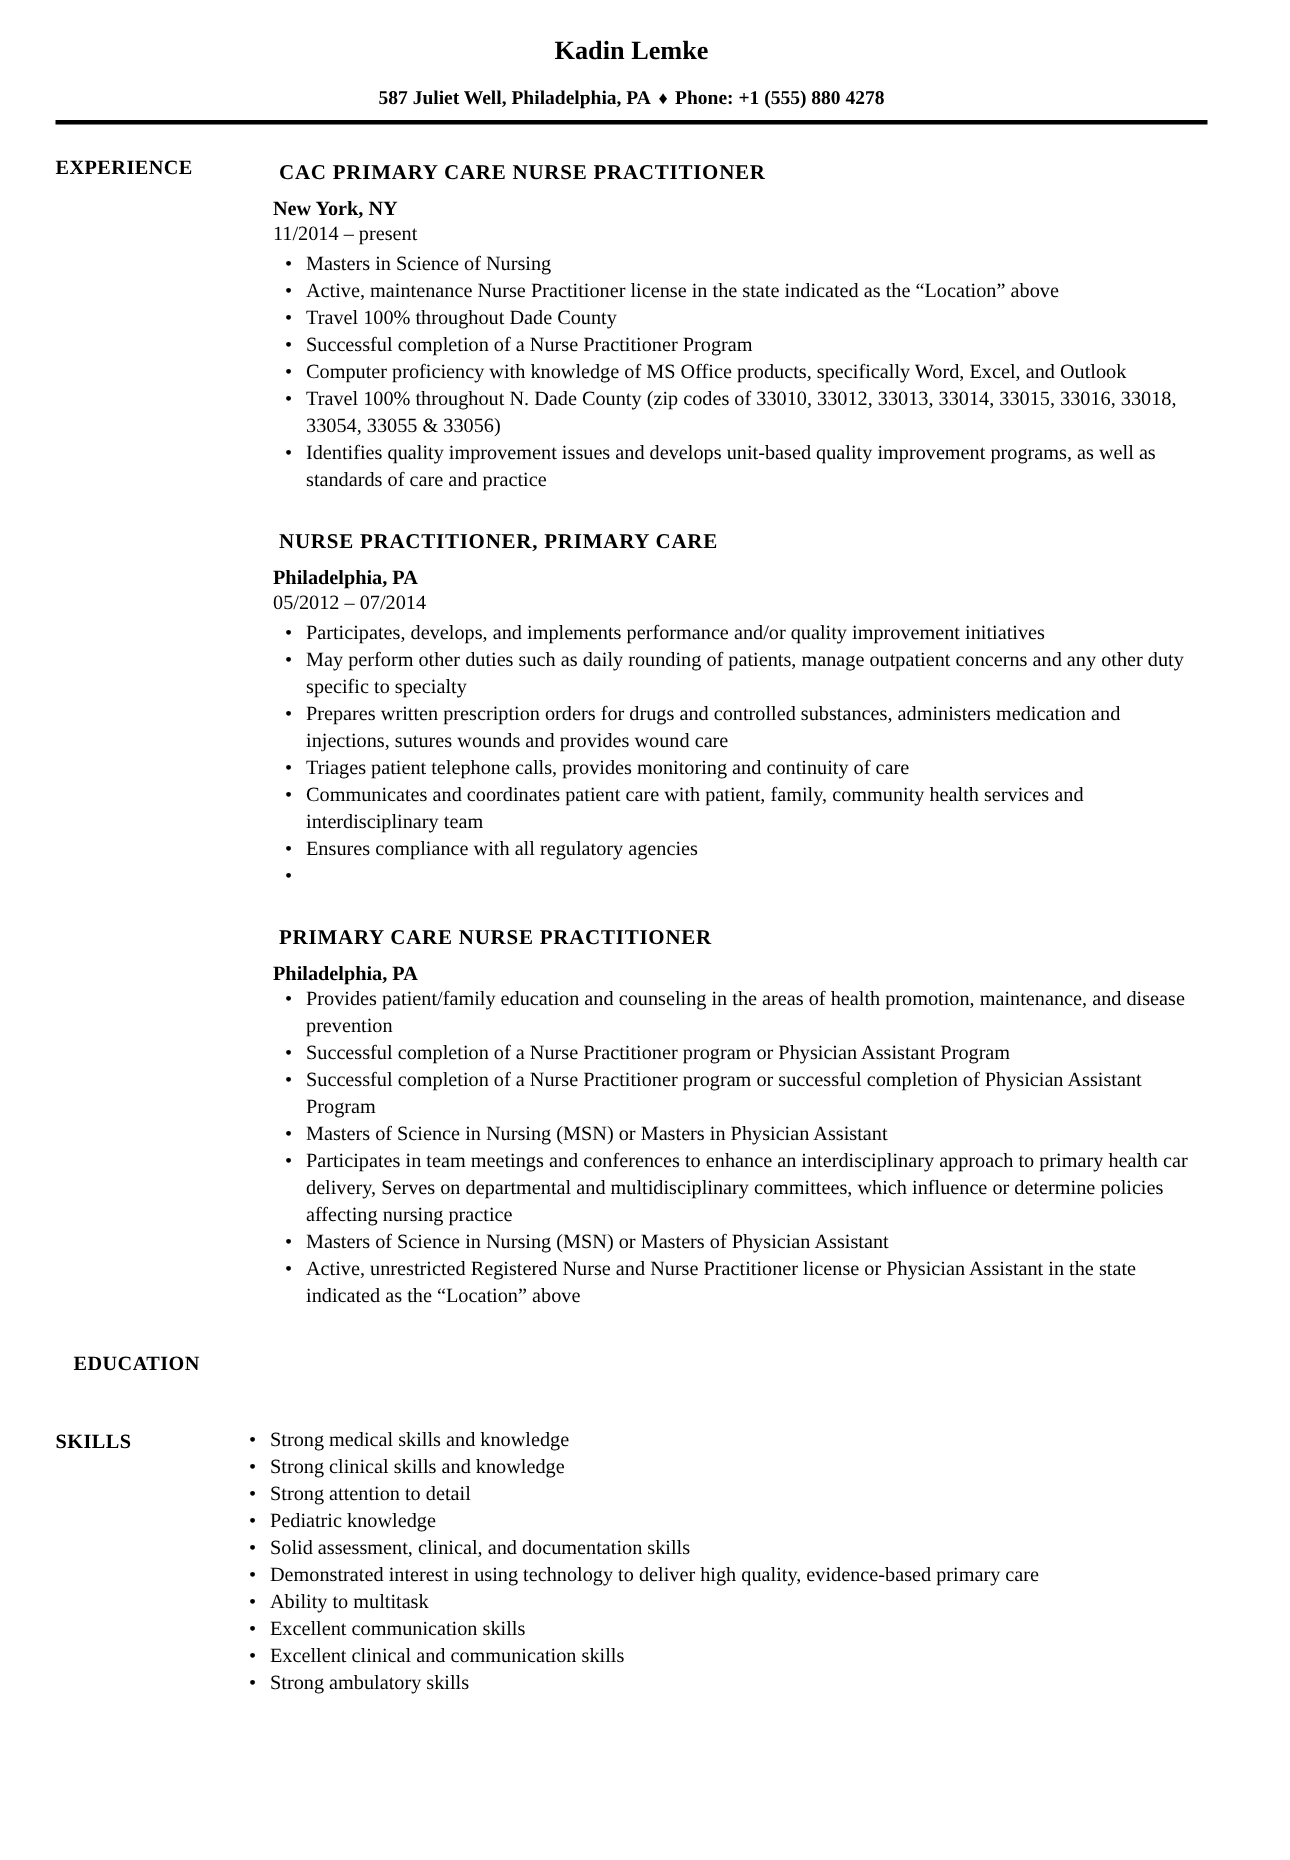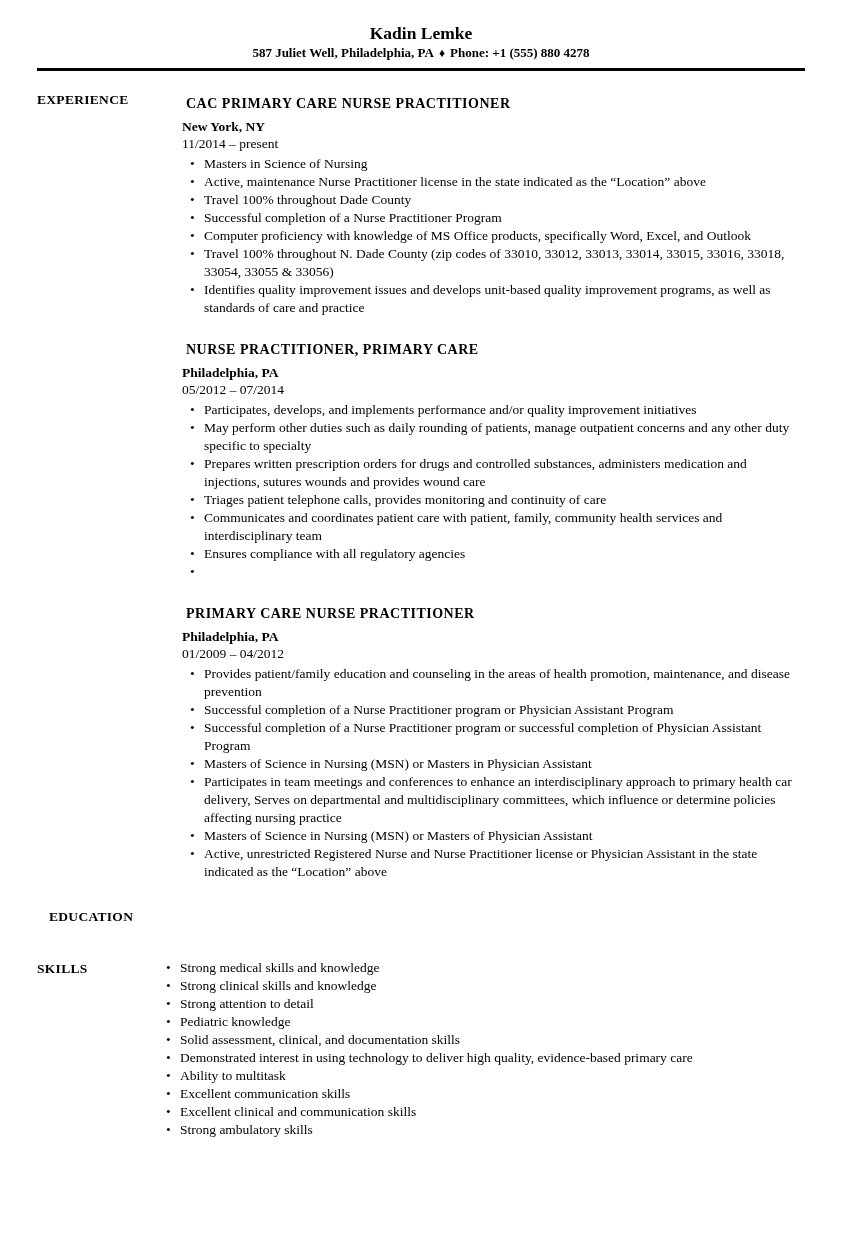--- a/index.html
+++ b/index.html
@@ -8,21 +8,21 @@
     width: 860px; height: 1240px;
     background: #ffffff; color: #000000;
     font-family: "Liberation Serif", "DejaVu Serif", serif;
     overflow: hidden;
   }
   .page { width: 860px; height: 1008px; padding: 22px 55px 0 37px; }
 
   
   .header { text-align: center; }
   .name { font-size: 17.5px; font-weight: bold; line-height: 22px; }
-  .contact { font-size: 13px; font-weight: bold; line-height: 17px; }
+  .contact { margin-top: 12px; font-size: 13px; font-weight: bold; line-height: 17px; }
   .contact .diamond { margin: 0 5px; font-size: 12px; }
   .rule { margin-top: 6px; border-top: 3px solid #000; }
 
   
   .section { display: flex; align-items: flex-start; }
   .section-experience { margin-top: 19px; gap: 24px; }
   .section-education  { margin-top: 26px; margin-left: 12px; }
   .section-skills     { margin-top: 32px; }
   .section-label {
     flex: 0 0 121px; width: 121px;
@@ -147,21 +147,20 @@
 
             <li>
               <span class="marker">•</span>
             </li>
           </ul>
       </article>
 
       <article class="job">
         <h3 class="job-title">PRIMARY CARE NURSE PRACTITIONER</h3>
         <div class="job-location">Philadelphia, PA</div>
-        <div class="job-dates">01/2009 – 04/2012</div>
         <ul class="bullets">
 
             <li>
               <span class="marker">•</span>
               <span class="text">Provides patient/family education and counseling in the areas of health promotion, maintenance, and disease prevention</span>
             </li>
 
             <li>
               <span class="marker">•</span>
               <span class="text">Successful completion of a Nurse Practitioner program or Physician Assistant Program</span>

